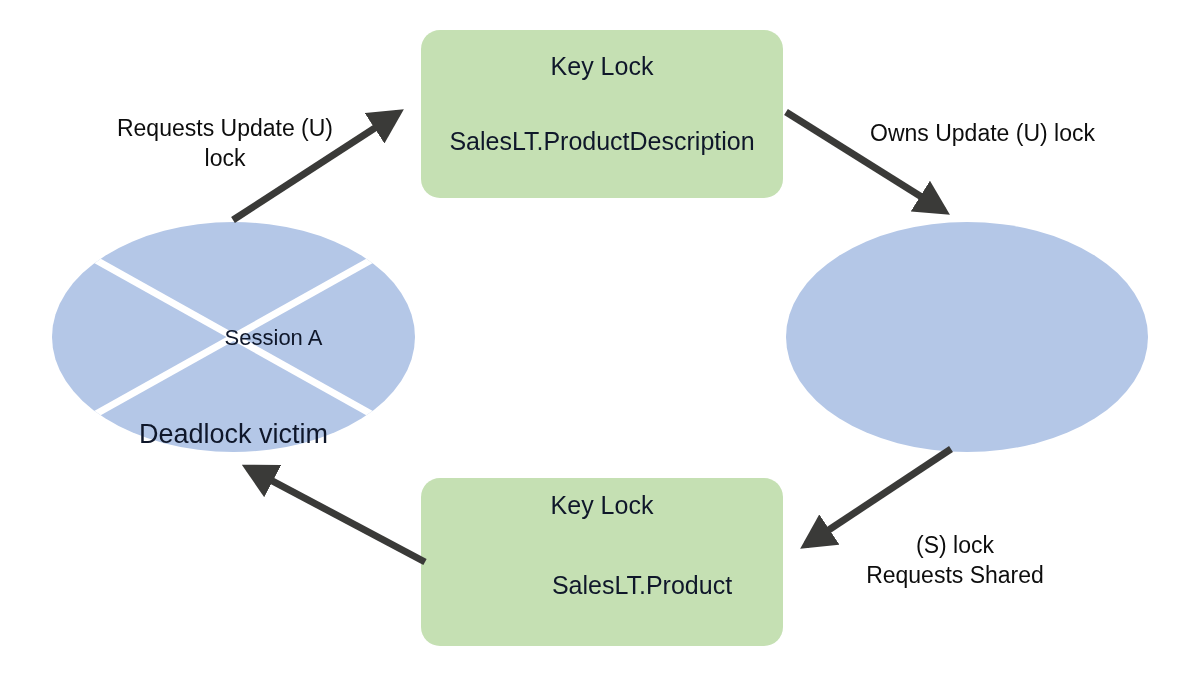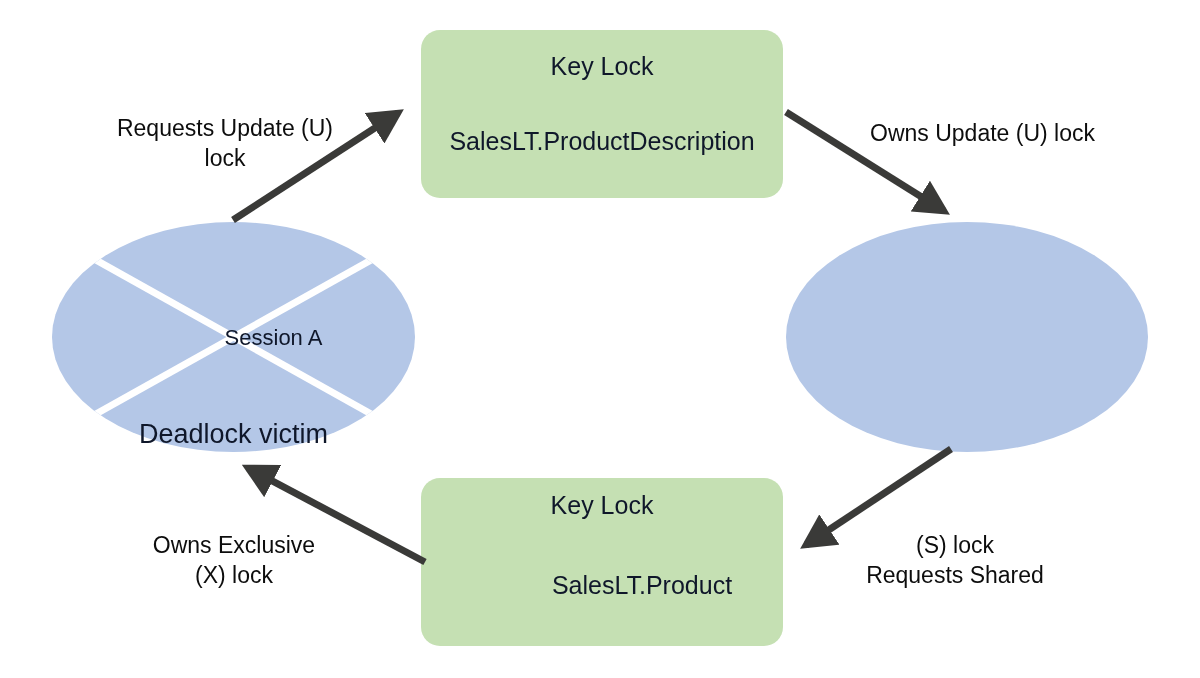--- a/index.html
+++ b/index.html
@@ -109,18 +109,14 @@
 
   <div class="edge-label" style="left:845px; top:119px; width:275px;">
     <div>Owns Update (U) lock</div>
   </div>
 
   <div class="edge-label" style="left:845px; top:531px; width:220px;">
     <div>(S) lock</div>
     <div>Requests Shared</div>
   </div>
 
-  <div class="edge-label" style="left:134px; top:531px; width:200px;">
-    <div>Owns Exclusive</div>
-    <div>(X) lock</div>
-  </div>
 
 </div>
 
 </body></html>

